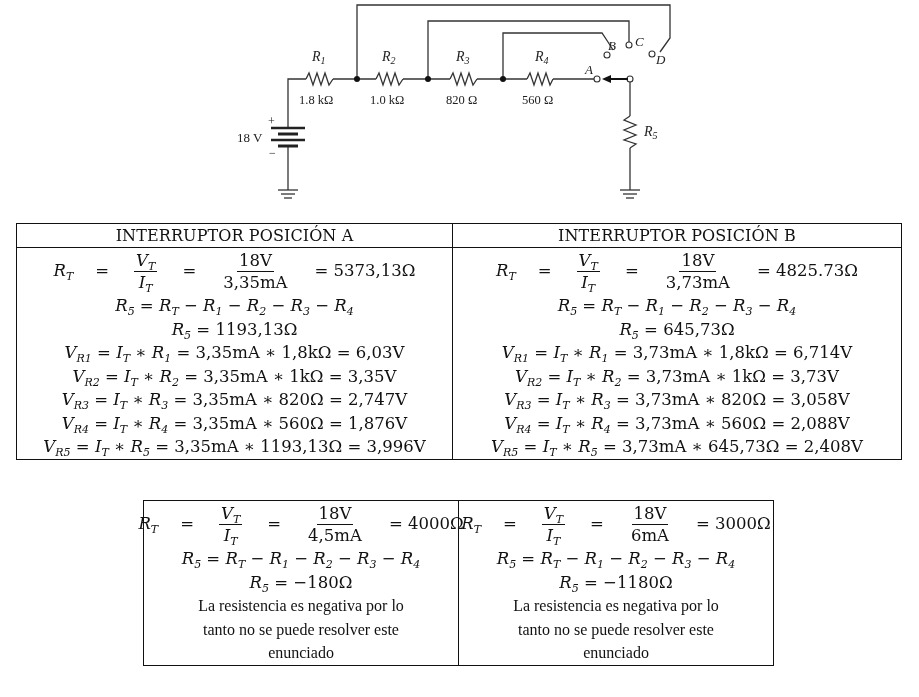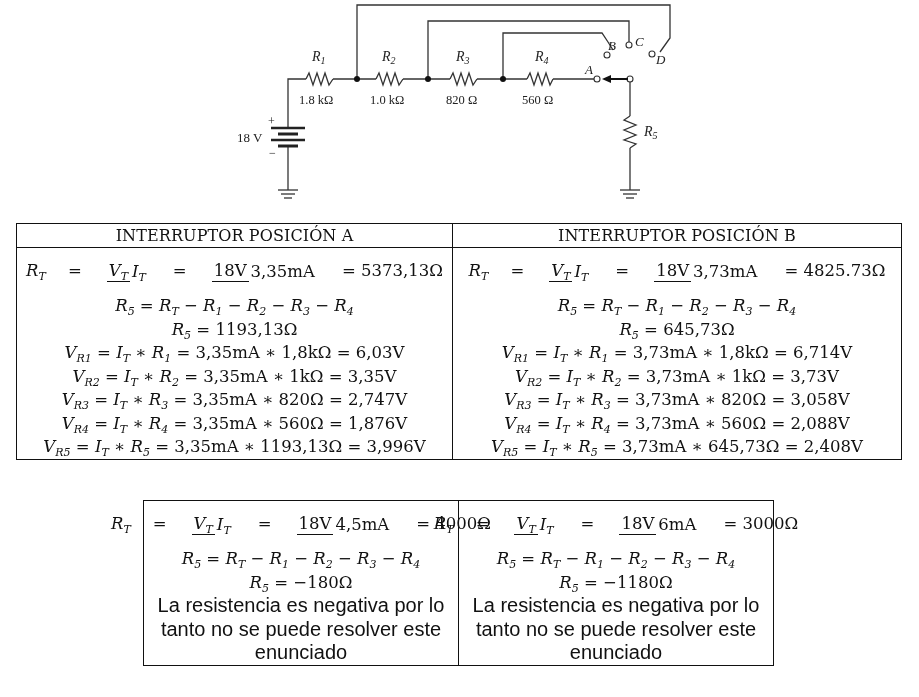--- a/index.html
+++ b/index.html
@@ -5,25 +5,25 @@
   html, body { margin:0; padding:0; background:#ffffff; }
   body { width:919px; height:697px; position:relative; overflow:hidden; font-family:"DejaVu Serif", serif; color:#111; }
   .circuit { position:absolute; left:0; top:0; width:919px; height:215px; }
   .circuit text { font-family:"Liberation Serif", serif; fill:#222; }
   table.calc { position:absolute; border-collapse:collapse; table-layout:fixed; }
   table.calc td, table.calc th { border:1.3px solid #111; padding:0; text-align:center; vertical-align:top; }
   table.calc th { font-family:"DejaVu Serif", serif; font-weight:normal; font-size:16px; height:23px; line-height:23px; letter-spacing:0.1px; }
   .ln { font-family:"DejaVu Serif", serif; font-size:16.5px; line-height:23.5px; white-space:nowrap; }
   .it { font-style:italic; }
   sub { font-size:11px; vertical-align:-4px; line-height:0; font-style:italic; }
-  .frac { display:inline-flex; flex-direction:row; align-items:center; vertical-align:middle; margin:0 3px; }
+  .frac { display:inline-flex; flex-direction:column; align-items:center; vertical-align:middle; margin:0 3px; }
   .frac .num { border-bottom:1.2px solid #111; padding:0 2px; line-height:21px; }
   .frac .den { padding:0 2px; line-height:21px; }
   .frow { line-height:44px; height:46px; display:flex; justify-content:center; align-items:center; gap:22px; }
-  .txt { font-family:Liberation Sans, sans-serif; font-size:20px; line-height:23.5px; }
+  .txt { font-family:Liberation Serif, serif; font-size:16px; line-height:23.5px; }
 </style>
 </head>
 <body>
 
 <svg class="circuit" viewBox="0 0 919 215" xmlns="http://www.w3.org/2000/svg">
   <g stroke="#333" stroke-width="1.3" fill="none">
 
     <polyline points="288,190 288,146"></polyline>
     <polyline points="288,128 288,79 306,79"></polyline>
 

